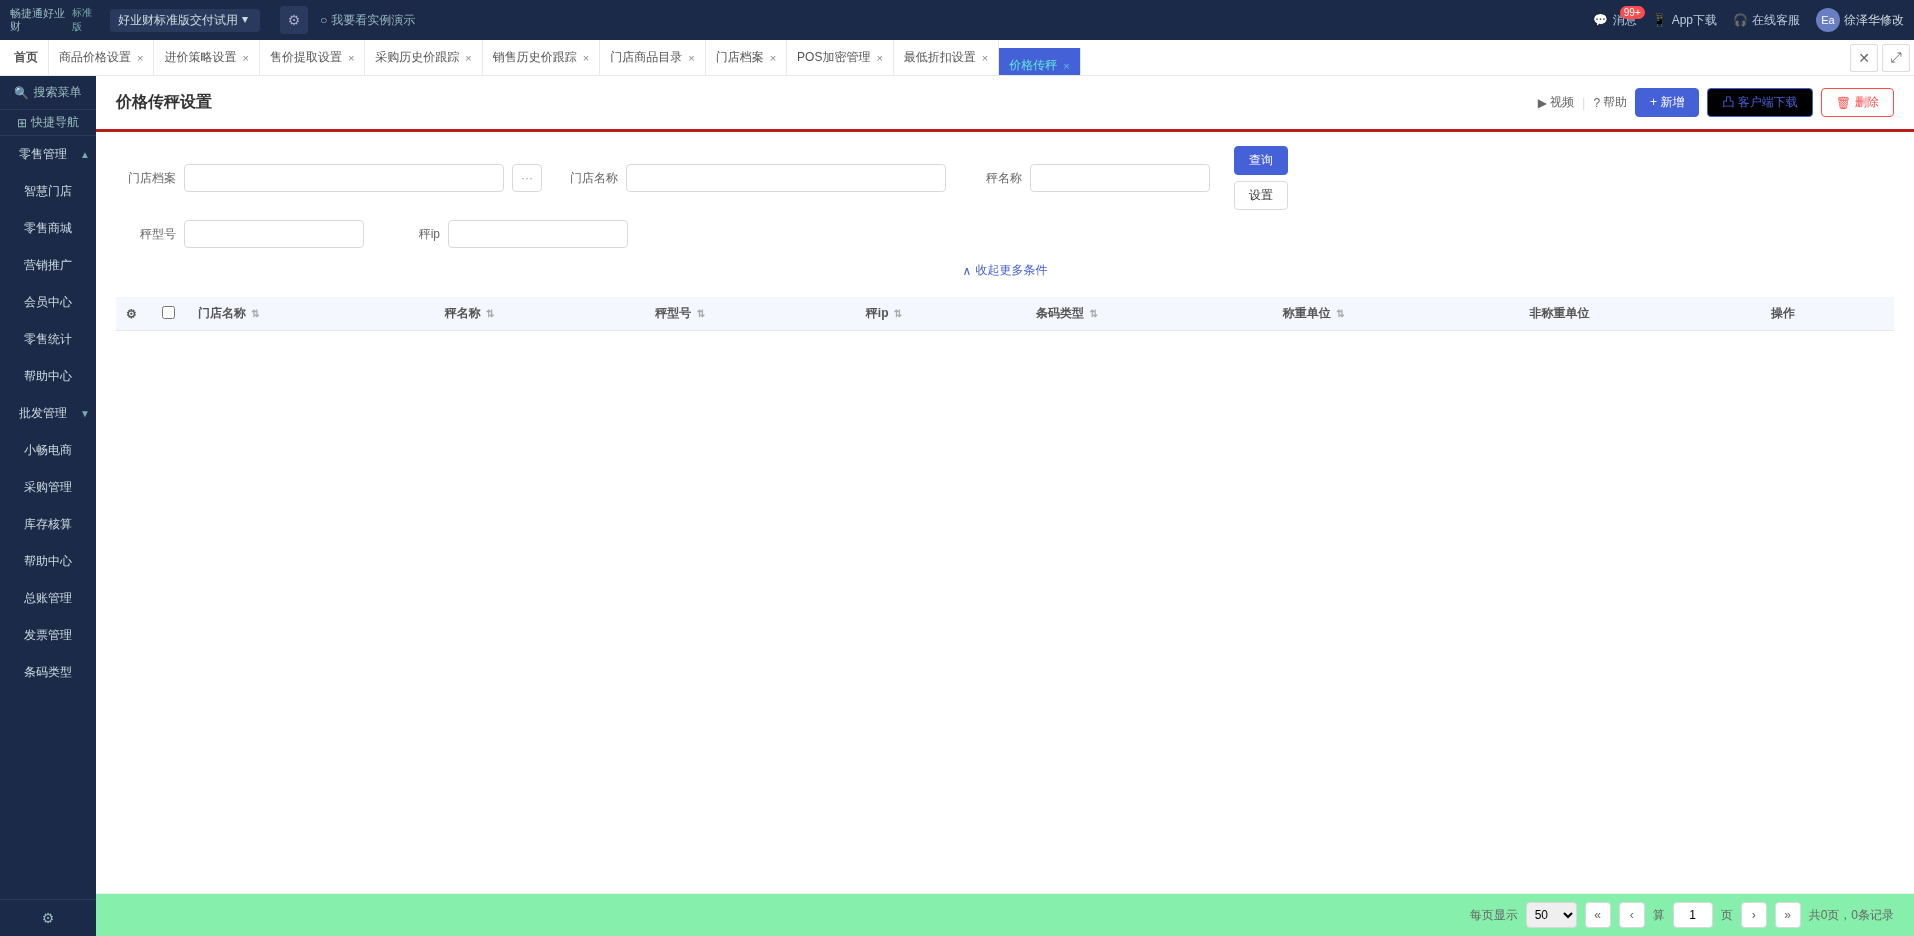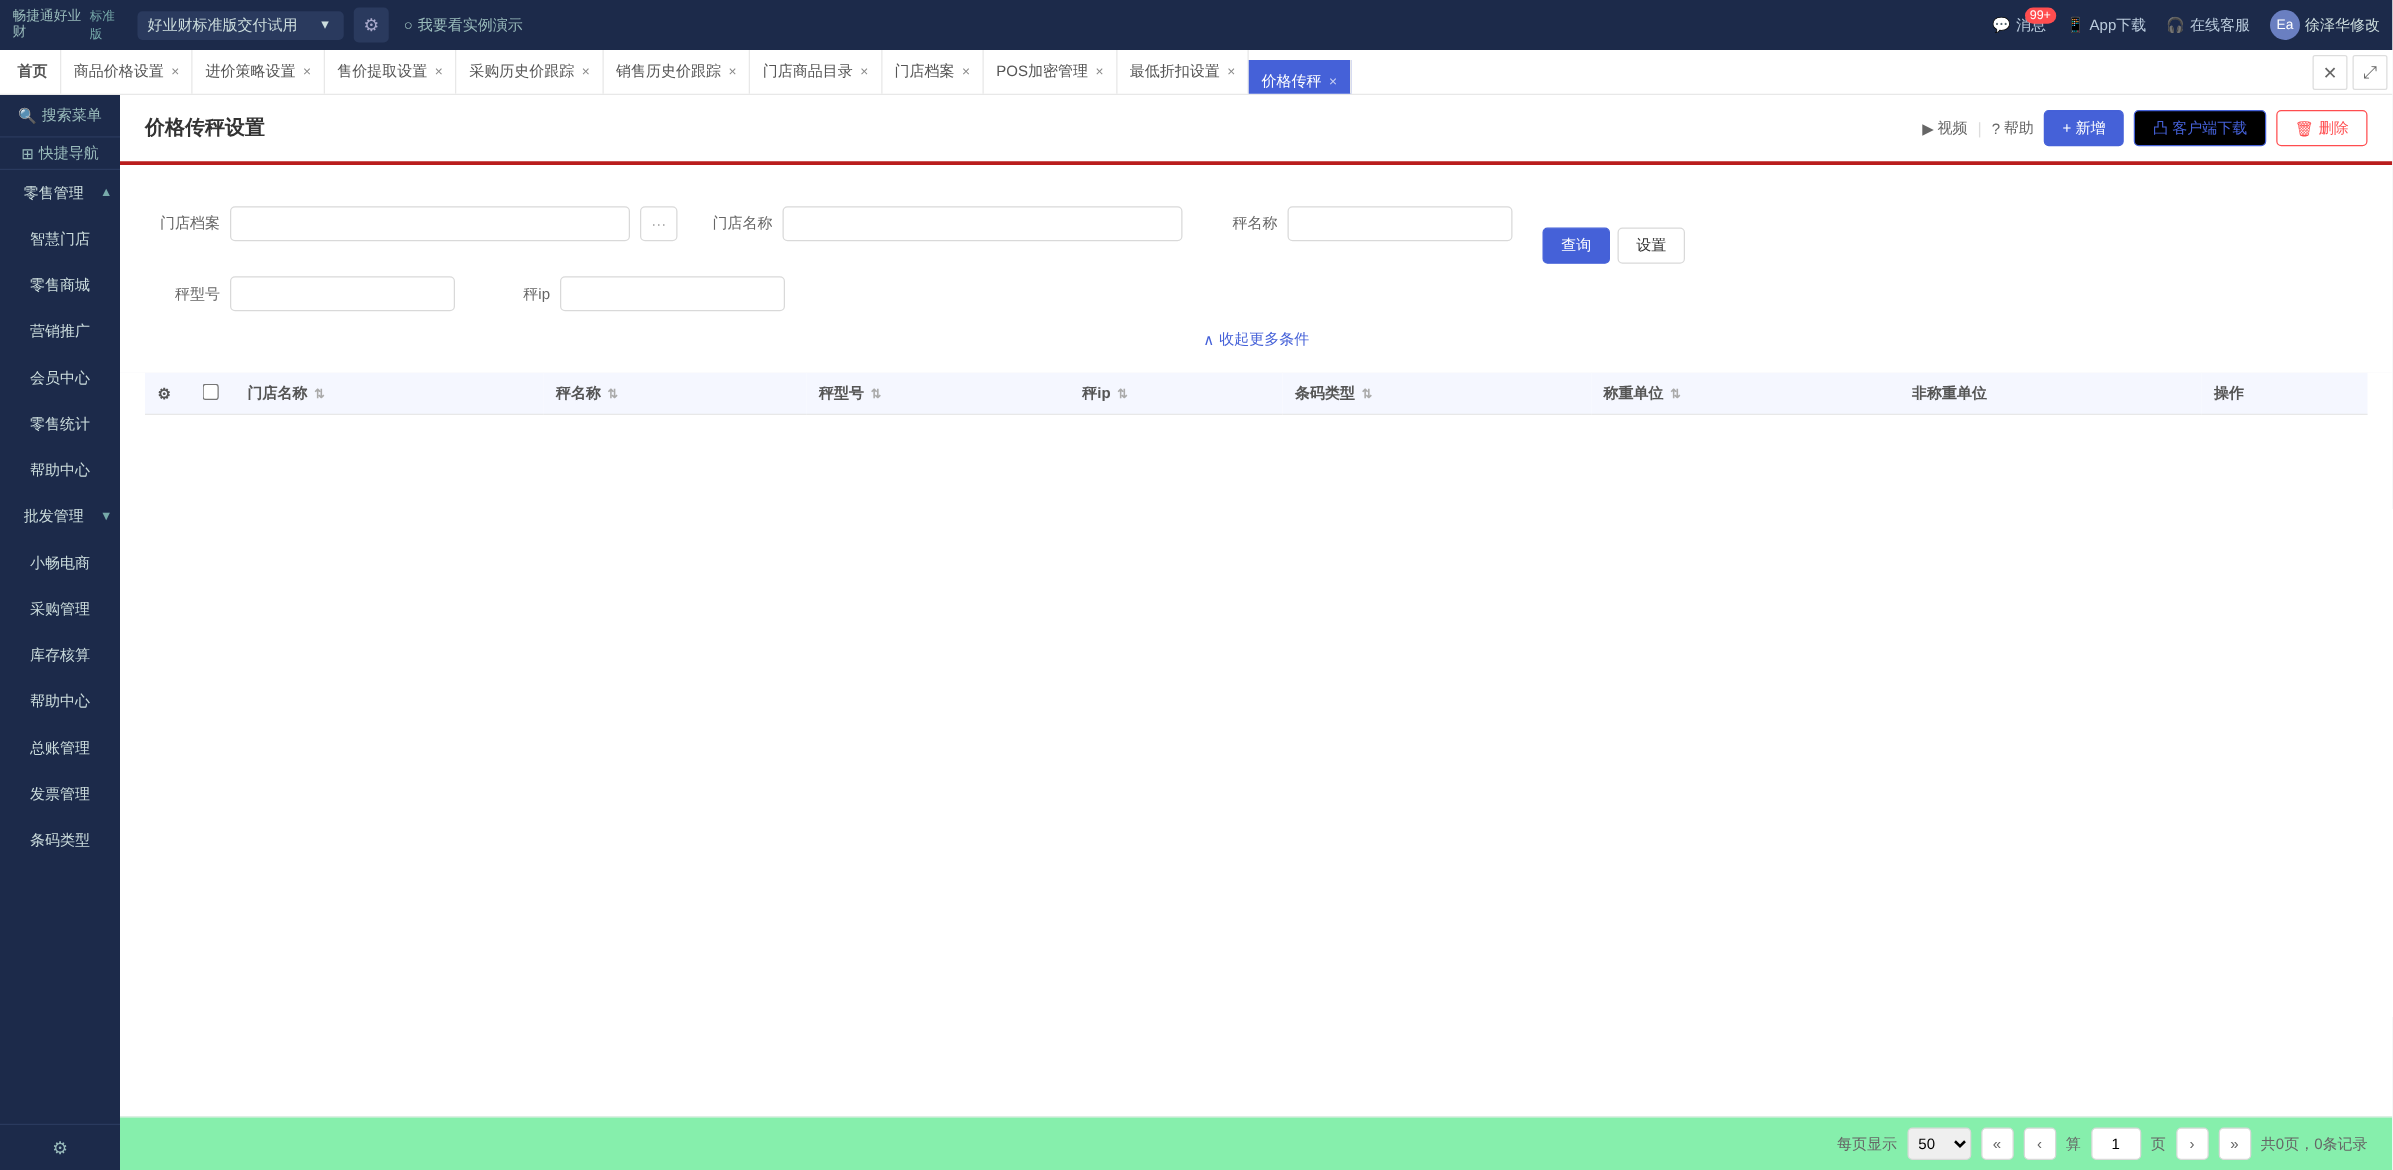--- a/index.html
+++ b/index.html
@@ -3,34 +3,34 @@
   <meta charset="utf-8">
   <style>
     * { box-sizing: border-box; margin: 0; padding: 0; }
     body { font-family: 'Microsoft YaHei', sans-serif; font-size: 13px; background: #f0f2f5; color: #333; display: flex; flex-direction: column; height: 100vh; overflow: hidden; }
 
     
     .top-bar { display: flex; align-items: center; background: #1c2a4a; color: #fff; height: 40px; padding: 0 10px; flex-shrink: 0; }
     .logo-area { display: flex; flex-direction: row; align-items: center; justify-content: center; width: 90px; margin-right: 10px; }
     .logo-title { font-size: 11px; color: #9bb; line-height: 1.2; }
     .logo-sub { font-size: 10px; color: #7aa; }
-    .version-selector { display: flex; align-items: flex-start; background: #2a3a5e; border-radius: 4px; padding: 3px 8px; cursor: pointer; font-size: 12px; color: #cdd; margin-right: 8px; gap: 15px; }
+    .version-selector { display: flex; align-items: flex-start; background: #2a3a5e; border-radius: 4px; padding: 3px 8px; cursor: pointer; font-size: 12px; color: #cdd; margin-right: 20px; }
     .version-selector span { margin-right: 4px; }
     .settings-btn { width: 28px; height: 28px; border-radius: 4px; background: #2a3a5e; display: flex; align-items: center; justify-content: center; cursor: pointer; margin-right: 12px; color: #aac; font-size: 14px; }
     .demo-link { display: flex; align-items: center; font-size: 12px; color: #9bb; cursor: pointer; }
     .demo-link span { margin-right: 4px; }
     .top-right { margin-left: auto; display: flex; align-items: center; gap: 16px; }
     .top-right-item { display: flex; align-items: center; gap: 4px; font-size: 12px; color: #bcd; cursor: pointer; position: relative; }
     .badge { background: #ff4d4f; color: #fff; border-radius: 8px; font-size: 10px; padding: 1px 4px; position: absolute; top: -6px; right: -8px; }
     .user-name { font-size: 12px; color: #cdd; }
 
     
     .tab-bar { display: flex; align-items: center; background: #fff; border-bottom: 1px solid #e8e8e8; height: 36px; flex-shrink: 0; padding: 0 4px; overflow: hidden; }
     .tab-item { display: flex; align-items: center; padding: 0 10px; height: 36px; font-size: 12px; color: #555; cursor: pointer; border-right: 1px solid #e8e8e8; white-space: nowrap; flex-shrink: 0; }
-    .tab-item.active { background: #4561d8; color: #ffffff; margin-top: 16px; }
+    .tab-item.active { background: #4561d8; color: #5eead4; margin-top: 16px; }
     .tab-item .close-x { margin-left: 6px; font-size: 11px; opacity: 0.7; }
     .tab-item.home { font-weight: bold; }
     .tab-end-btns { margin-left: auto; display: flex; align-items: center; gap: 4px; }
     .tab-end-btn { width: 28px; height: 28px; display: flex; align-items: center; justify-content: center; cursor: pointer; color: #666; font-size: 14px; border: 1px solid #ddd; border-radius: 2px; }
 
     
     .main-layout { display: flex; flex: 1; overflow: hidden; }
 
     
     .sidebar { width: 96px; background: #1c2a4a; display: flex; flex-direction: column; flex-shrink: 0; overflow-y: auto; }
@@ -281,21 +281,21 @@
           <button class="ellipsis-btn">···</button>
         </div>
         <div class="form-field">
           <span class="form-label">门店名称</span>
           <input class="form-input form-input-wide" type="text" style="">
         </div>
         <div class="form-field">
           <span class="form-label">秤名称</span>
           <input class="form-input form-input-med" type="text" style="">
         </div>
-        <div style="display:flex;flex-direction:row;gap:6px;margin-left:8px;margin-top:36px;">
+        <div style="display:flex;flex-direction:column;gap:6px;margin-left:8px;">
           <button class="btn btn-primary">
             <span>查询</span>
           </button>
           <button class="btn btn-default">
             <span>设置</span>
           </button>
         </div>
       </div>
       <div class="form-row">
         <div class="form-field">

